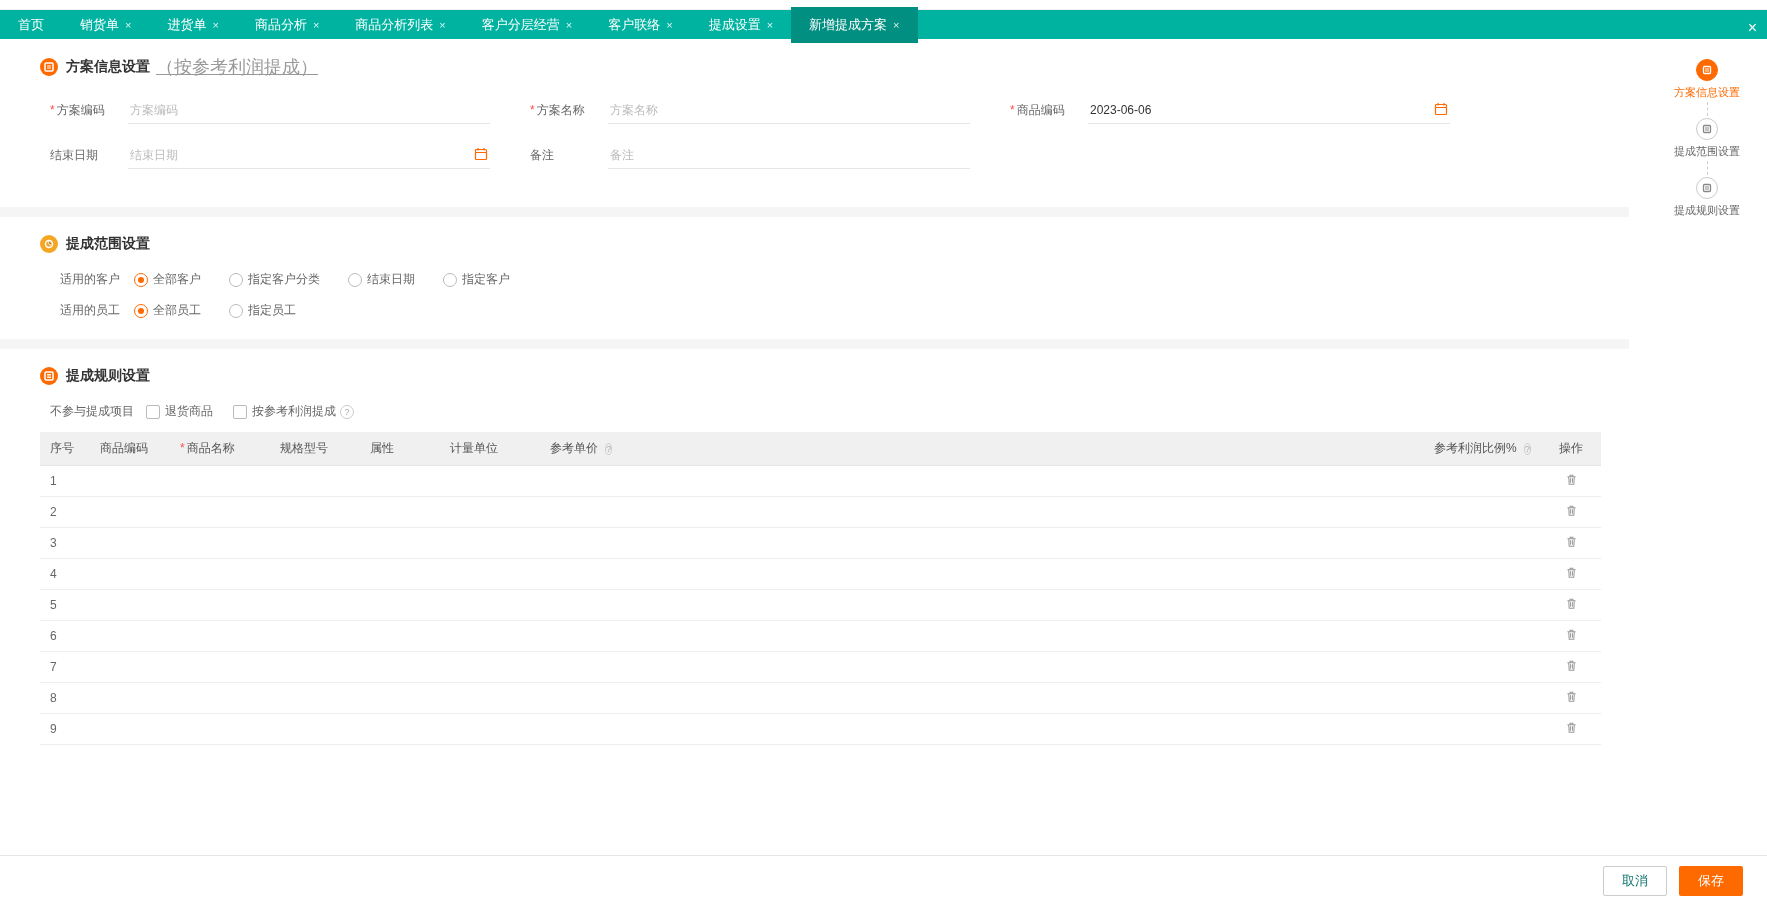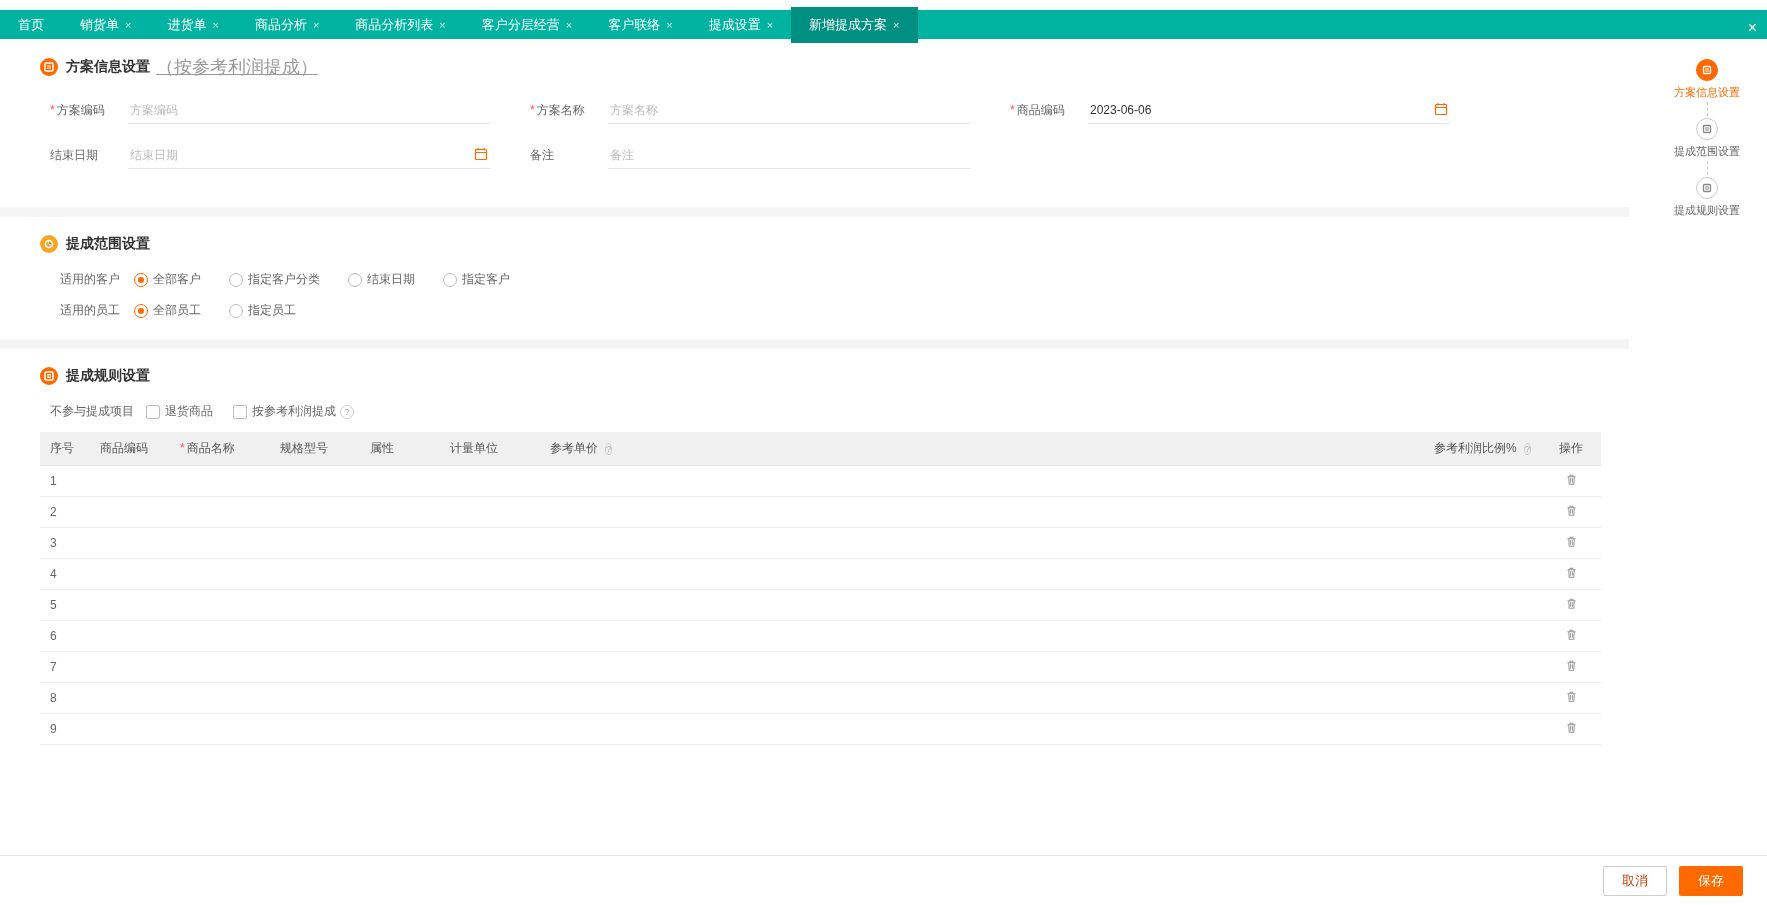--- a/index.html
+++ b/index.html
@@ -323,21 +323,21 @@
   min-width: 64px;
   height: 30px;
   padding: 0 16px;
   border-radius: 2px;
   font-size: 13px;
   cursor: pointer;
   border: 1px solid transparent;
 }
 .btn-default {
   background: #fff;
-  color: #c2410c;
+  color: #0f766e;
   border-color: #ccc;
 }
 .btn-primary {
   background: #ff6a00;
   color: #fff;
 }
 </style>
 </head>
 <body>
 

